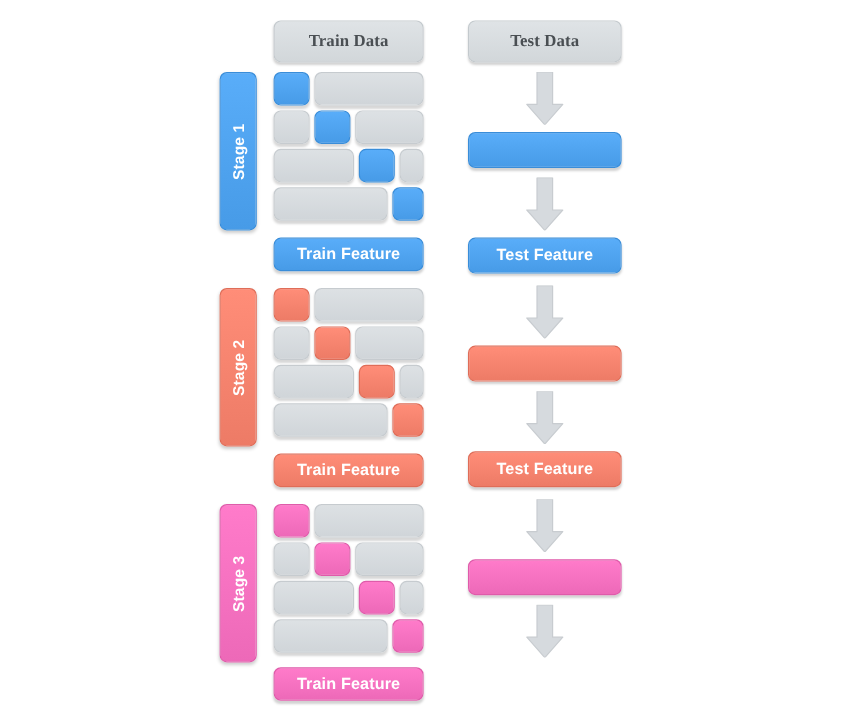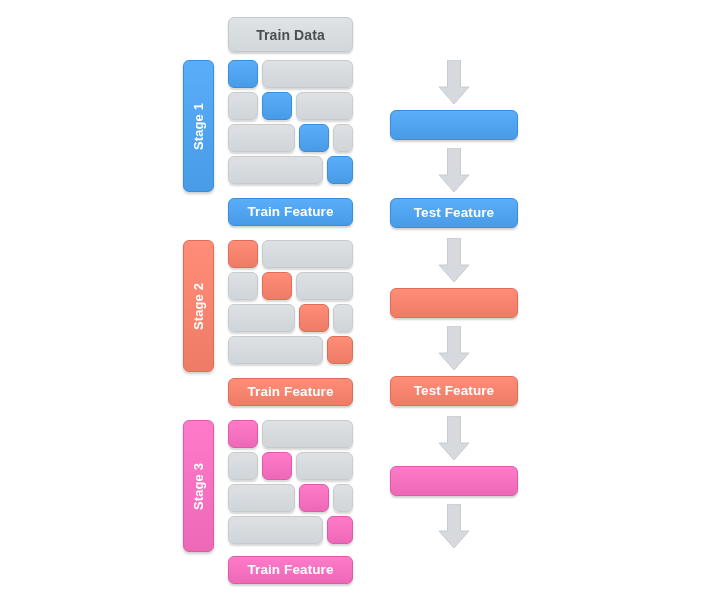--- a/index.html
+++ b/index.html
@@ -39,20 +39,21 @@
     font-weight: bold;
     letter-spacing: 0.1px;
     white-space: nowrap;
     line-height: 1;
   }
 
   
   .hdr {
     background: linear-gradient(#dfe3e6, #d2d7da);
     border: 1px solid #c3c9cd;
+    font-family: Liberation Serif, serif;
   }
   .hdr .lbl {
     color: #4a4f53;
     font-weight: bold;
     font-size: 14px;
   }
 
   
   .bar .lbl { color: #ffffff; }
 
@@ -90,20 +91,23 @@
     position: absolute;
   }
   .arrow svg { display: block; }
 </style>
 </head>
 <body>
 
 <div id="canvas">
     <div class="blk hdr" style="left: 228px; top: 17px; width: 125px; height: 35px;">
       <span class="lbl">Train Data</span>
+    </div>
+    <div class="blk hdr" style="left: 390px; top: 17px; width: 128px; height: 35px;">
+      <span class="lbl">Test Data</span>
     </div>
     <div class="stagebar" style="left: 183px; top: 60px; width: 29px; height: 130px; background: linear-gradient(rgb(89, 173, 249), rgb(71, 155, 231)); border: 1px solid rgb(57, 141, 217);">
       <span class="lbl">Stage 1</span>
     </div>
     <div class="cell " style="left: 228px; top: 60px; width: 30px; height: 28px; background: linear-gradient(rgb(89, 173, 249), rgb(71, 155, 231)); border: 1px solid rgb(57, 141, 217);"></div>
     <div class="cell grey" style="left: 262px; top: 60px; width: 91px; height: 28px;"></div>
     <div class="cell grey" style="left: 228px; top: 92px; width: 30px; height: 28px;"></div>
     <div class="cell " style="left: 262px; top: 92px; width: 30px; height: 28px; background: linear-gradient(rgb(89, 173, 249), rgb(71, 155, 231)); border: 1px solid rgb(57, 141, 217);"></div>
     <div class="cell grey" style="left: 296px; top: 92px; width: 57px; height: 28px;"></div>
     <div class="cell grey" style="left: 228px; top: 124px; width: 67px; height: 28px;"></div>

